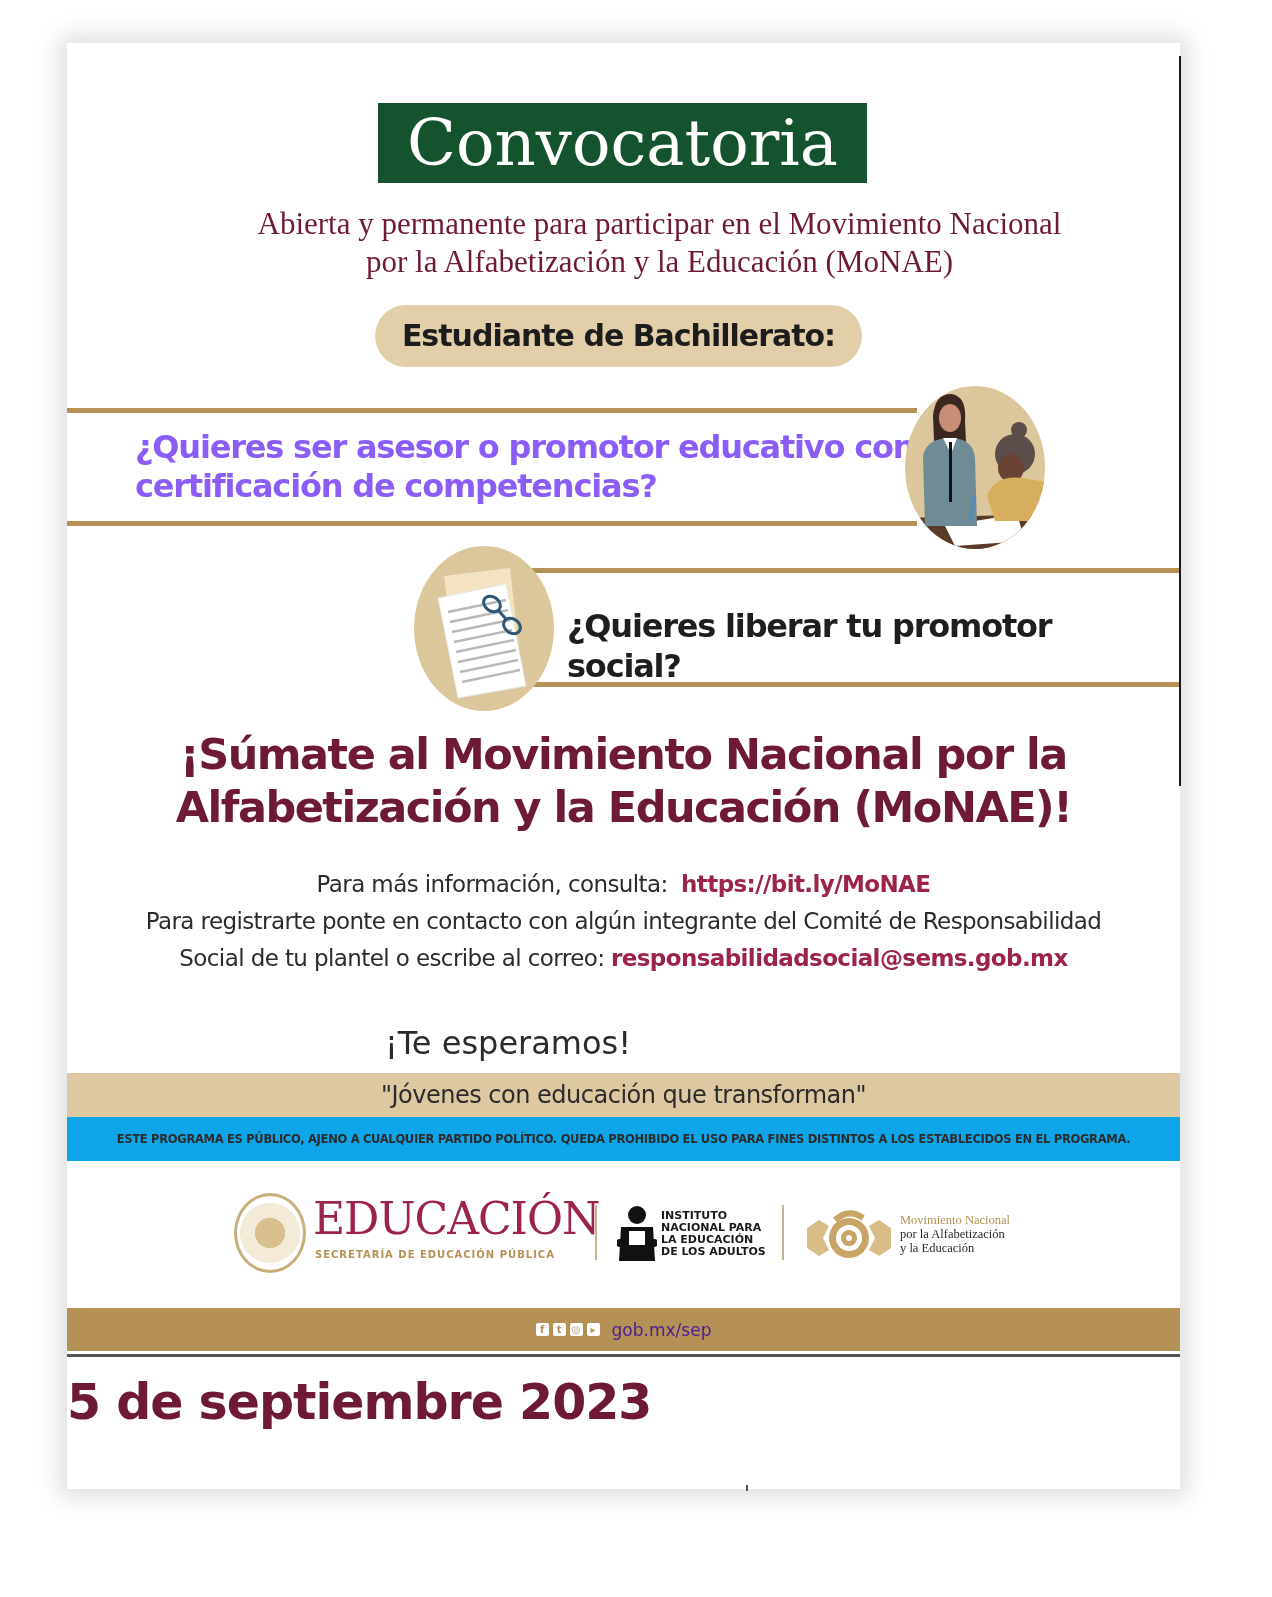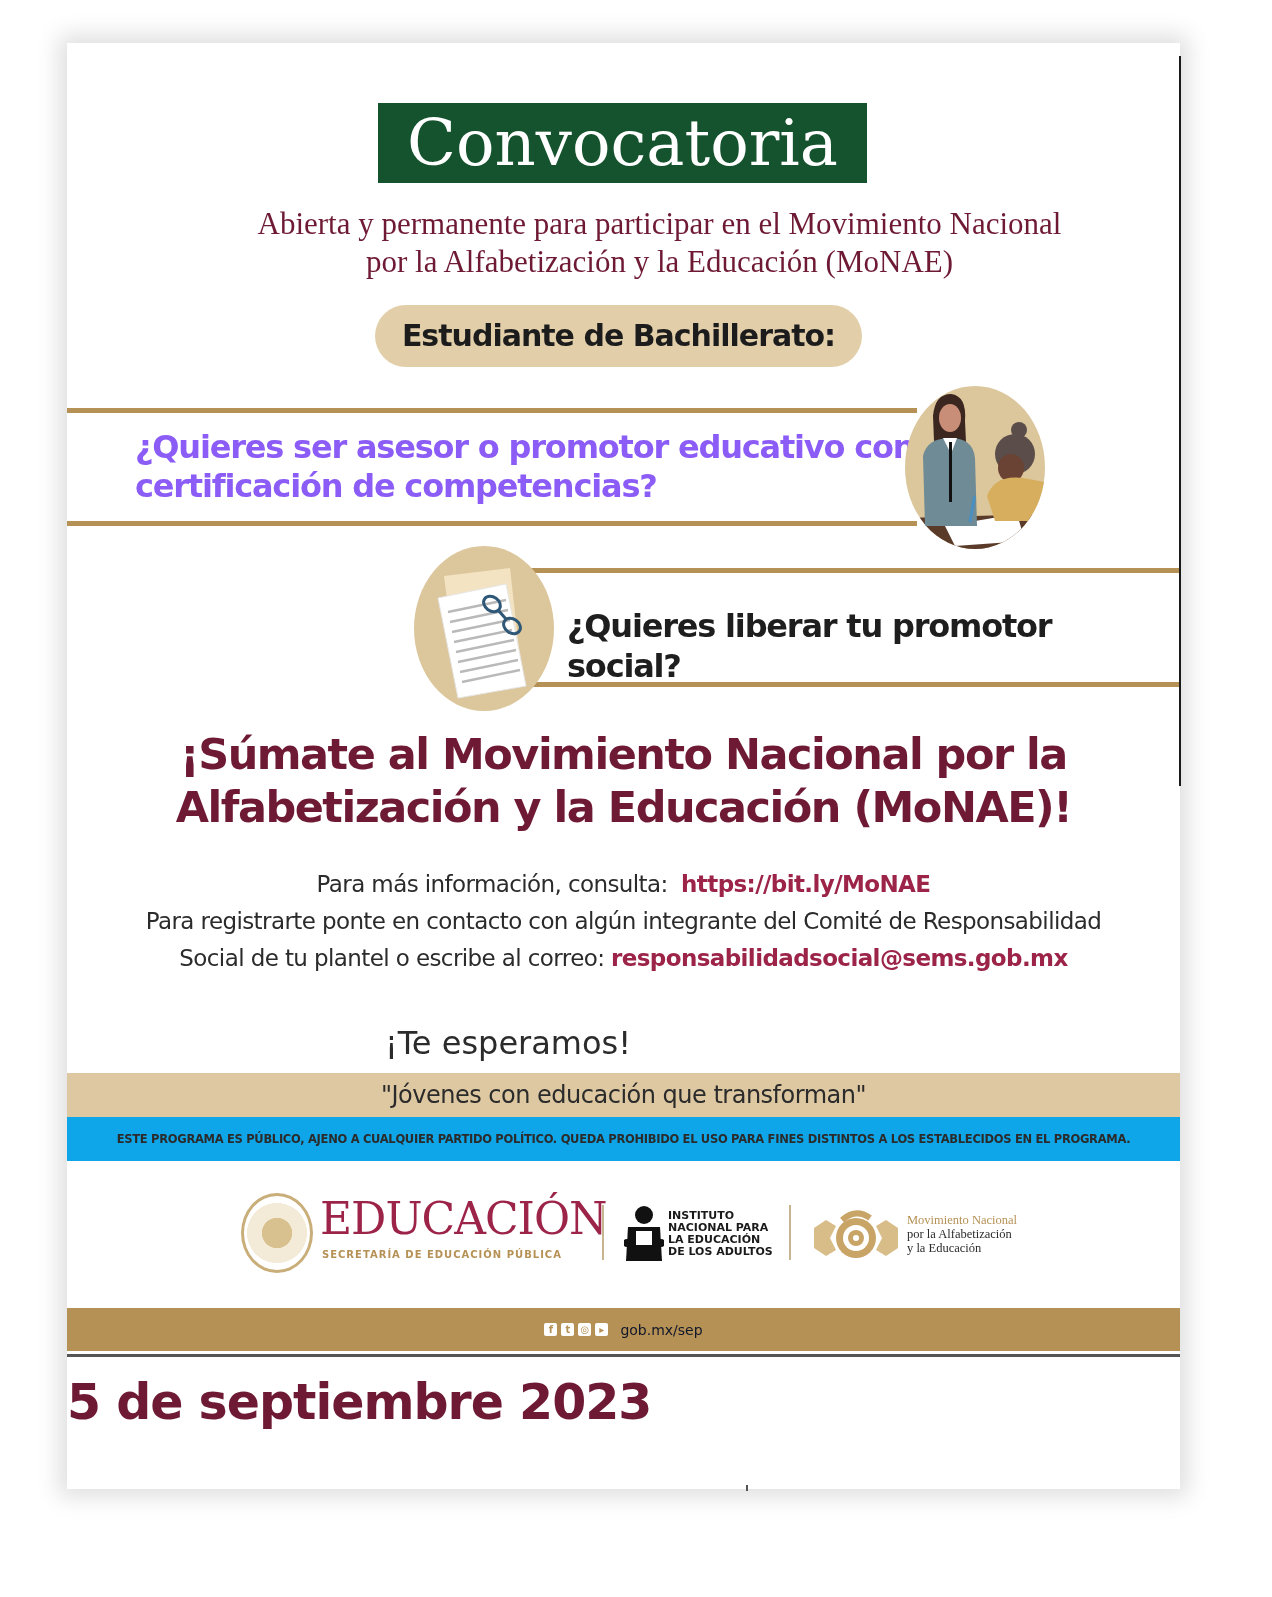--- a/index.html
+++ b/index.html
@@ -74,21 +74,21 @@
     background: #dec8a1; text-align: center; line-height: 44px;
     font-family: "DejaVu Sans", sans-serif; font-size: 24px; color: #2b2b2b; letter-spacing: -0.5px;
   }
   .disclaimer-bar {
     position: absolute; left: 0; top: 1074px; width: 1113px; height: 44px;
     background: #0ea5e9; text-align: center; line-height: 44px;
     font-family: "DejaVu Sans", sans-serif; font-weight: bold; font-size: 11.5px; color: #2b2b2b;
     letter-spacing: -0.3px;
   }
 
-  .logos { position: absolute; left: 7px; top: 1140px; width: 1113px; height: 100px; }
+  .logos { position: absolute; left: 0; top: 1140px; width: 1113px; height: 100px; }
   .seal {
     position: absolute; left: 167px; top: 10px; width: 72px; height: 80px; border-radius: 50%;
     border: 3px solid #c9ae7a; background: radial-gradient(circle, #d9c08f 0 30%, #f3ead8 31% 60%, #ffffff 61%);
   }
   .edu-word {
     position: absolute; left: 246px; top: 10px;
     font-family: "DejaVu Serif", serif; font-size: 44px; line-height: 52px; color: #9d2449;
     letter-spacing: -1px;
   }
   .edu-sub {
@@ -113,21 +113,21 @@
   .social-bar {
     position: absolute; left: 0; top: 1265px; width: 1113px; height: 43px; background: #b69155;
     display: flex; align-items: center; justify-content: center; gap: 4px;
   }
   .social-icon {
     width: 13px; height: 13px; background: #ffffff; border-radius: 2px;
     color: #b69155; font-size: 10px; line-height: 13px; text-align: center; font-weight: bold;
     font-family: "DejaVu Sans", sans-serif;
   }
   .social-url {
-    margin-left: 8px; color: #0f172a; font-family: "DejaVu Sans", sans-serif; font-size: 14px;
+    margin-left: 8px; color: #4c1d95; font-family: "DejaVu Sans", sans-serif; font-size: 17px;
   }
   .date-divider { position: absolute; left: 0; top: 1311px; width: 1113px; height: 3px; background: #555555; }
   .date {
     position: absolute; left: 0; top: 1330px; width: 909px; text-align: left;
     font-family: "DejaVu Sans", sans-serif; font-weight: bold; font-size: 49px; line-height: 60px;
     color: #6f1a35; letter-spacing: -1px;
   }
   .tick { position: absolute; left: 679px; top: 1442px; width: 2px; height: 6px; background: #555; }
 </style>
 </head>

